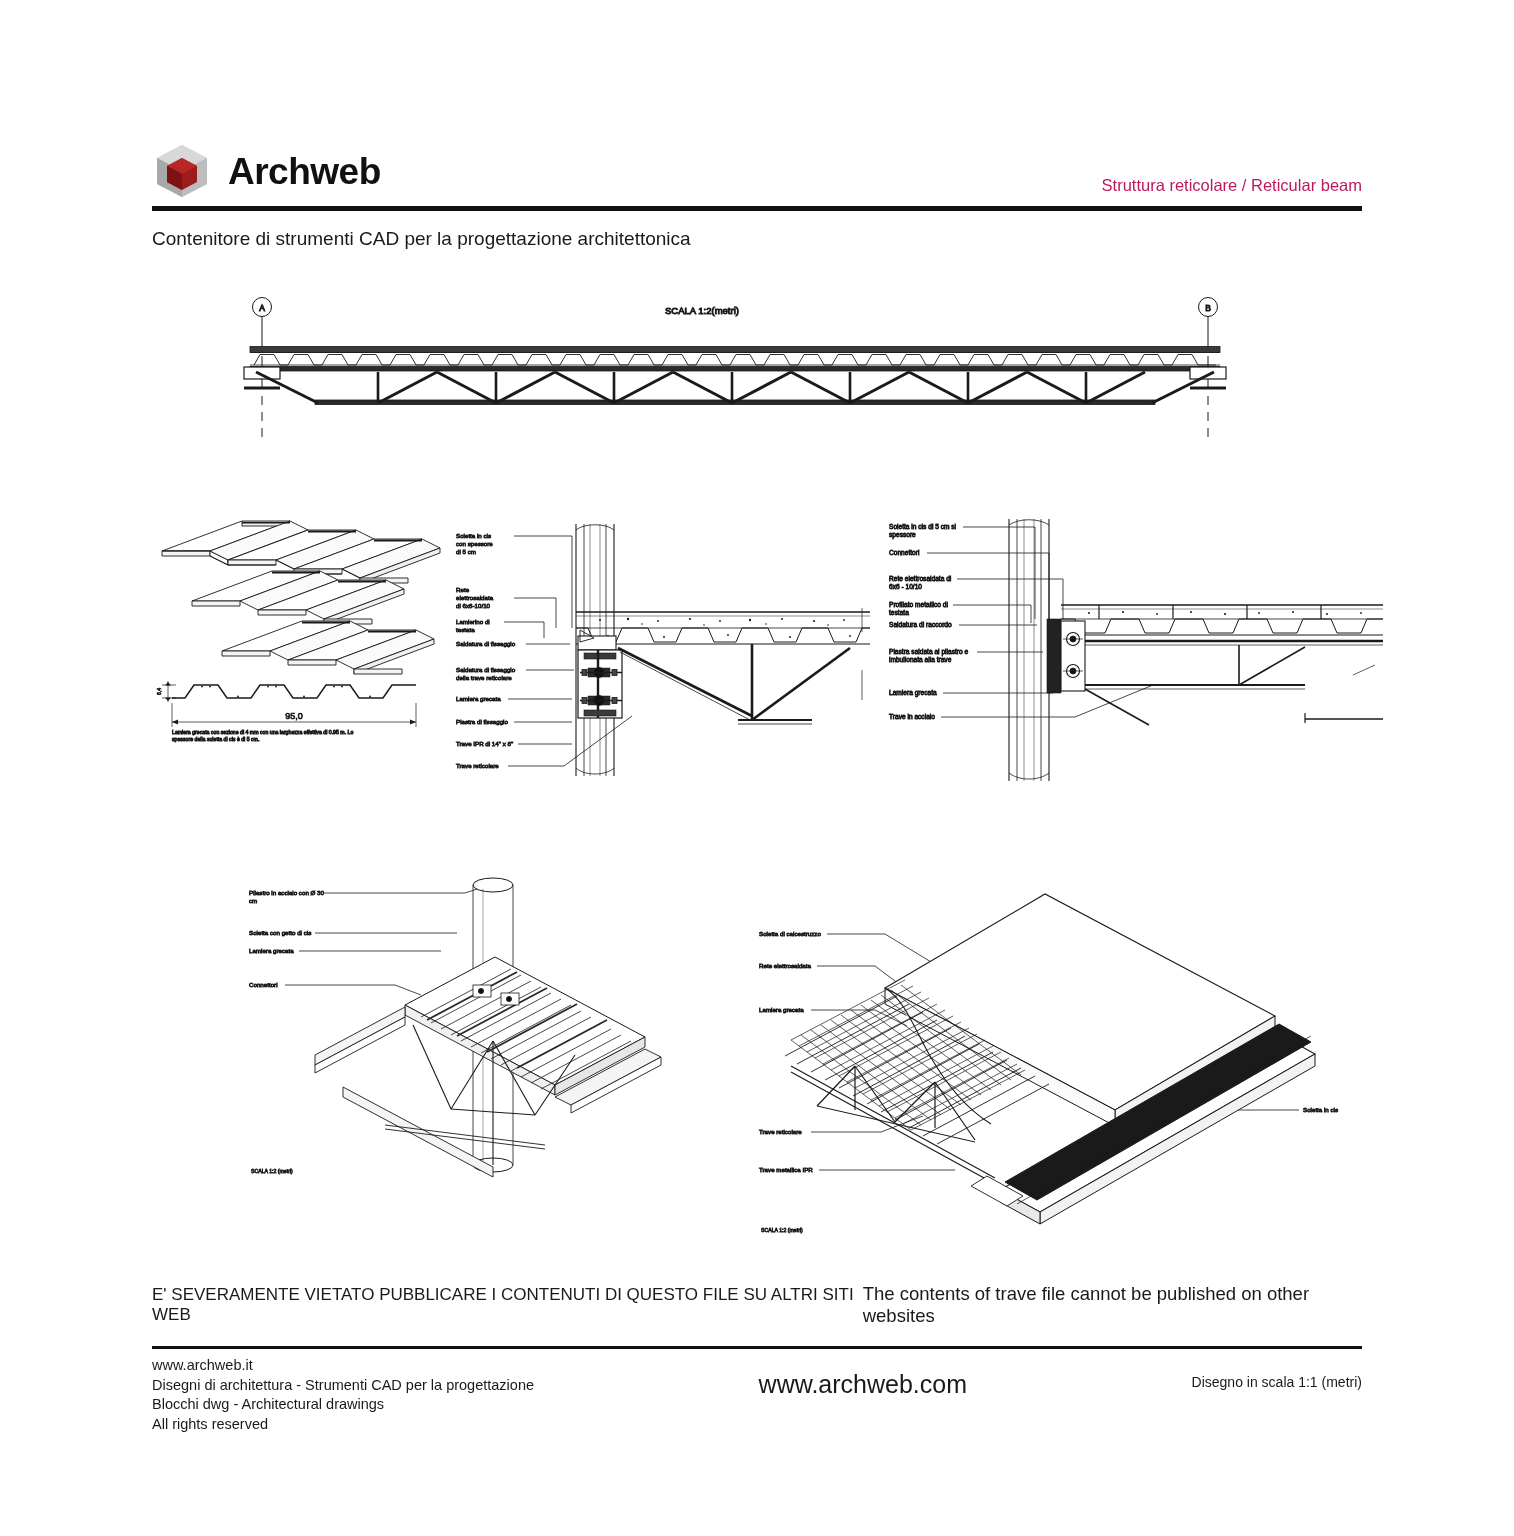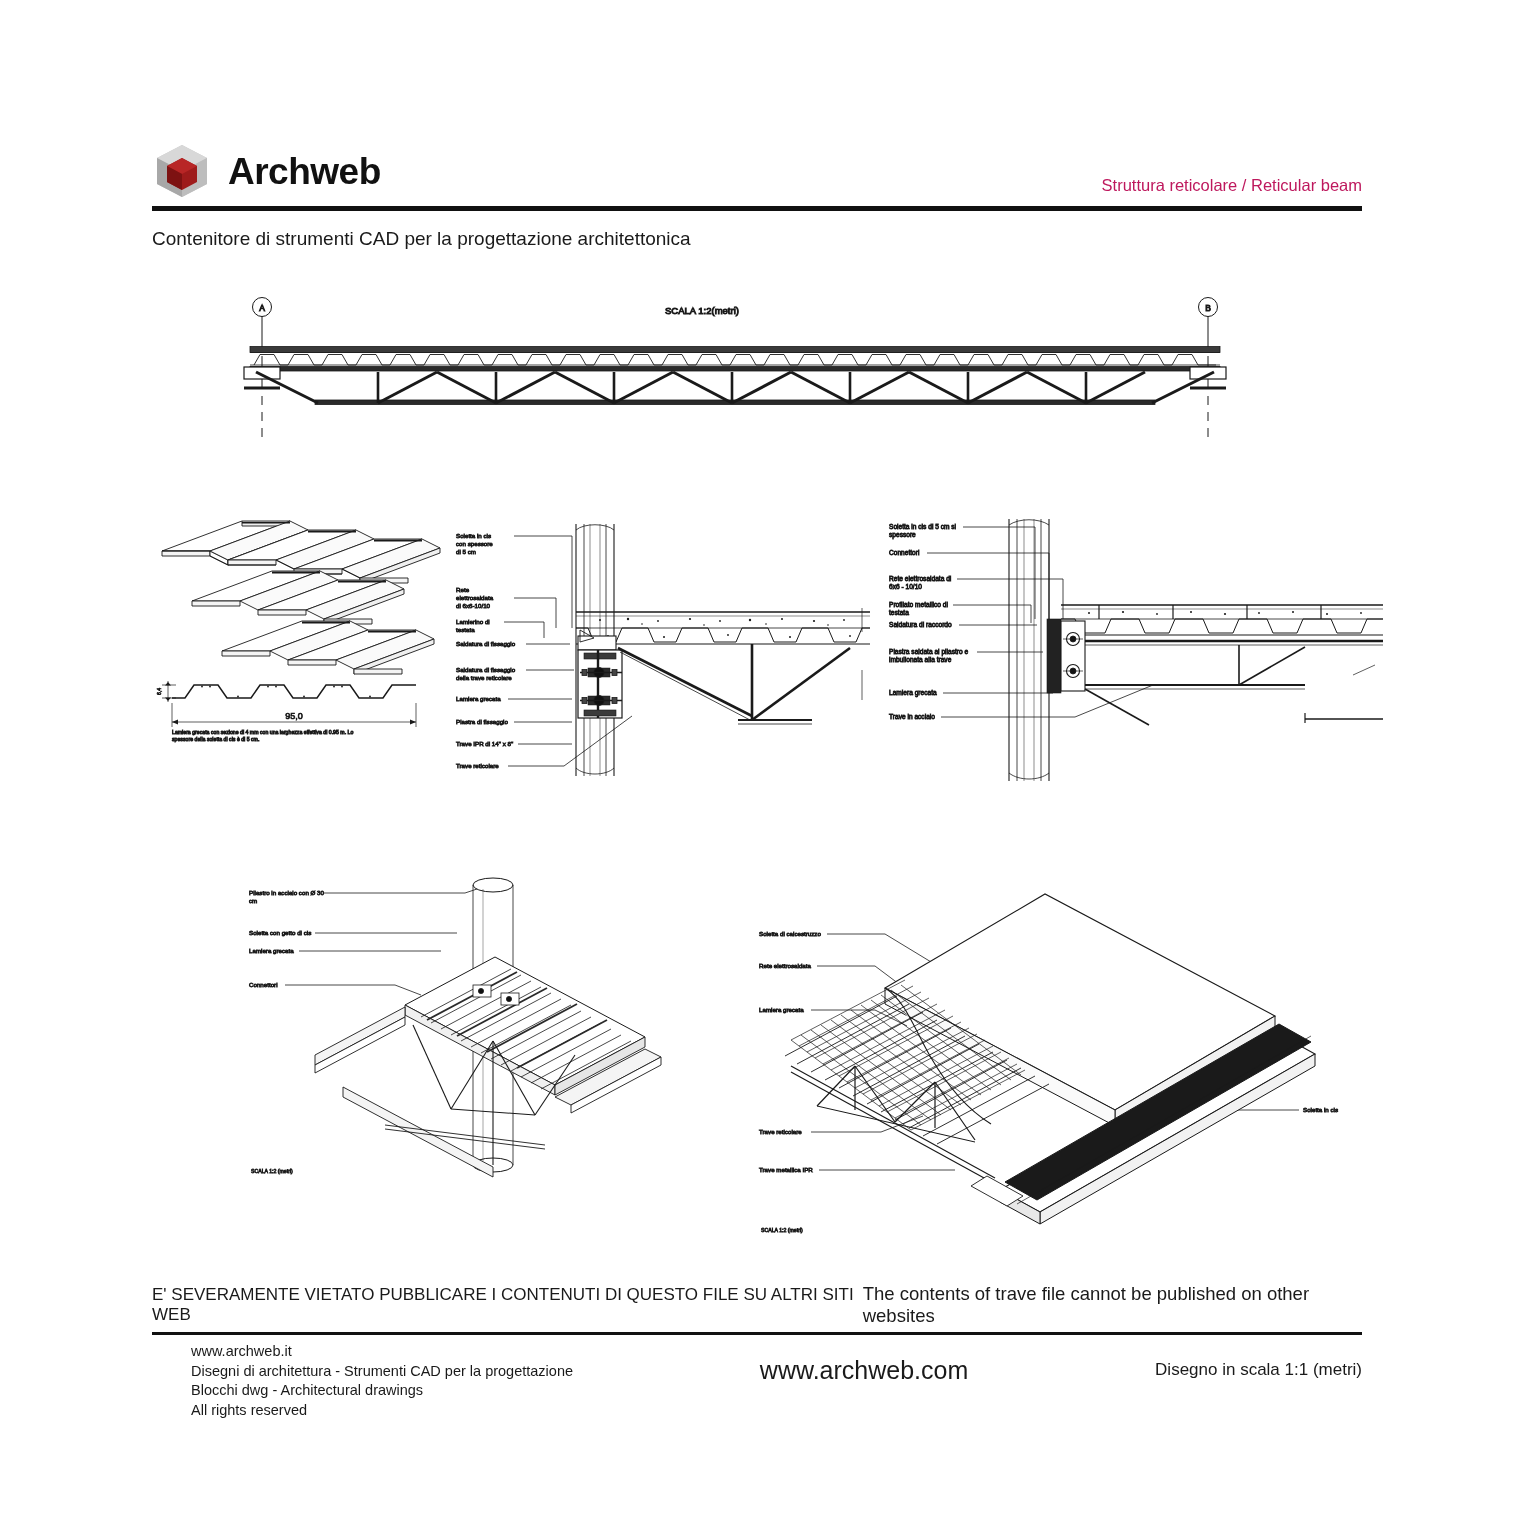--- a/index.html
+++ b/index.html
@@ -101,47 +101,46 @@
     position: absolute;
     left: 152px;
     top: 1283px;
     width: 1210px;
   }
   .footer-notice {
     display: flex;
     justify-content: space-between;
     align-items: baseline;
     font-size: 17.5px;
-    padding-bottom: 5px;
+    padding-bottom: 19px;
   }
   .footer-notice .it { font-size: 17px; }
   .footer-notice .en { font-size: 18.5px; }
   .footer-rule {
     height: 3px;
     background: #111;
     margin-bottom: 7px;
   }
   .footer-cols {
     display: flex;
     justify-content: space-between;
     align-items: flex-start;
   }
   .f-left {
     font-size: 14.5px;
     line-height: 1.36;
     white-space: nowrap;
-    margin-left: 39px;
   }
   .f-mid {
     font-size: 25px;
     padding-top: 14px;
     white-space: nowrap;
   }
   .f-right {
-    font-size: 17px;
+    font-size: 14px;
     padding-top: 18px;
     text-align: center;
     white-space: nowrap;
   }
 </style>
 </head>
 <body>
 
 <div class="sheet">
 

